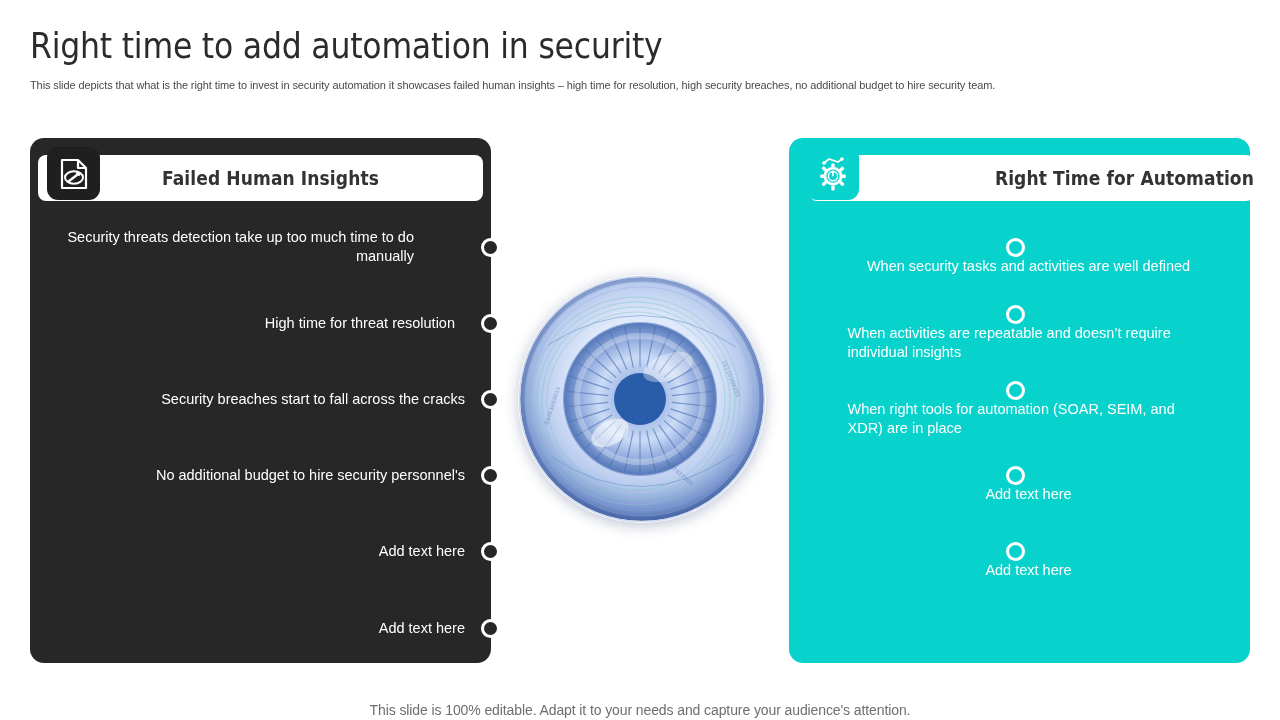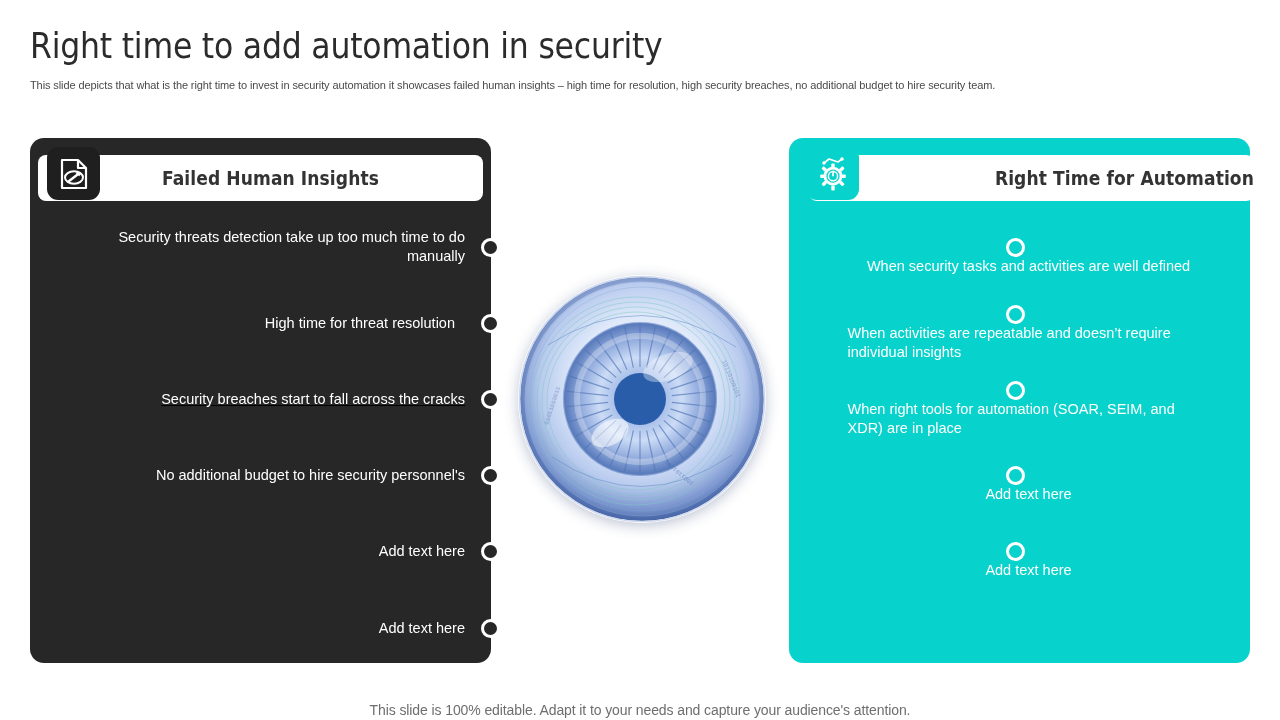--- a/index.html
+++ b/index.html
@@ -242,29 +242,29 @@
         <rect x="6.6" y="25.1" width="3.4" height="5" rx="1" transform="rotate(45 8.3 27.6)"></rect>
       </g>
       <circle cx="17" cy="20.2" r="9.4" fill="#ffffff"></circle>
       <circle cx="17" cy="20.2" r="6.6" fill="#08D2CC"></circle>
       <circle cx="17" cy="20.2" r="4.6" stroke="#ffffff" stroke-width="1.5" fill="none"></circle>
       <rect x="16.2" y="14.6" width="1.7" height="6" rx="0.8" fill="#ffffff"></rect>
     </svg>
   </div>
 
   <div class="list list-left">
-      <div class="row row-left" style="top: 14px;">
+      <div class="row row-left" style="top: 14px; justify-content: space-between;">
         <span class="row-text">Security threats detection take up too much time to do manually</span>
         <span class="bullet bullet-left"></span>
       </div>
       <div class="row row-left" style="top: 100px; gap: 10px;">
         <span class="row-text">High time for threat resolution</span>
         <span class="bullet bullet-left"></span>
       </div>
-      <div class="row row-left" style="top: 176px; text-decoration: underline;">
+      <div class="row row-left" style="top: 176px;">
         <span class="row-text">Security breaches start to fall across the cracks</span>
         <span class="bullet bullet-left"></span>
       </div>
       <div class="row row-left" style="top: 252px;">
         <span class="row-text">No additional budget to hire security personnel's</span>
         <span class="bullet bullet-left"></span>
       </div>
       <div class="row row-left" style="top: 328px;">
         <span class="row-text">Add text here</span>
         <span class="bullet bullet-left"></span>

